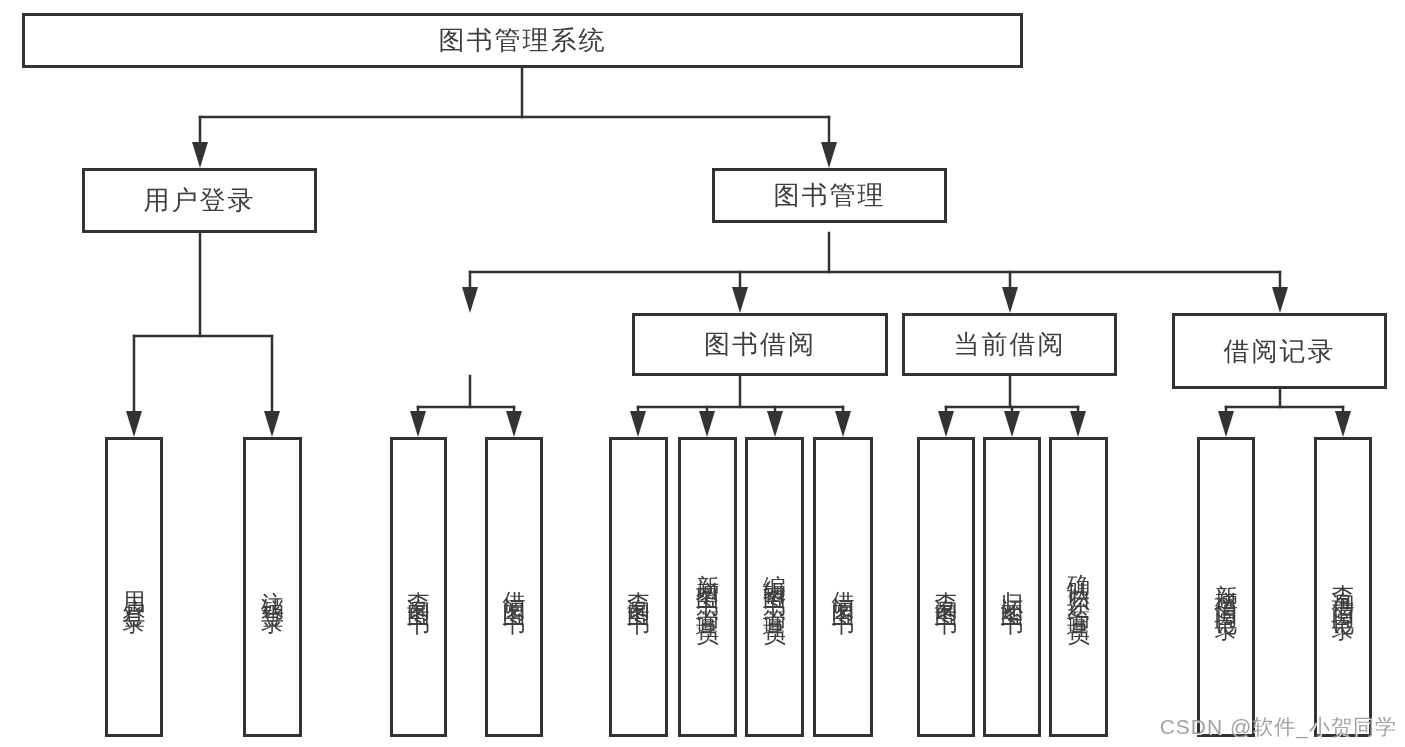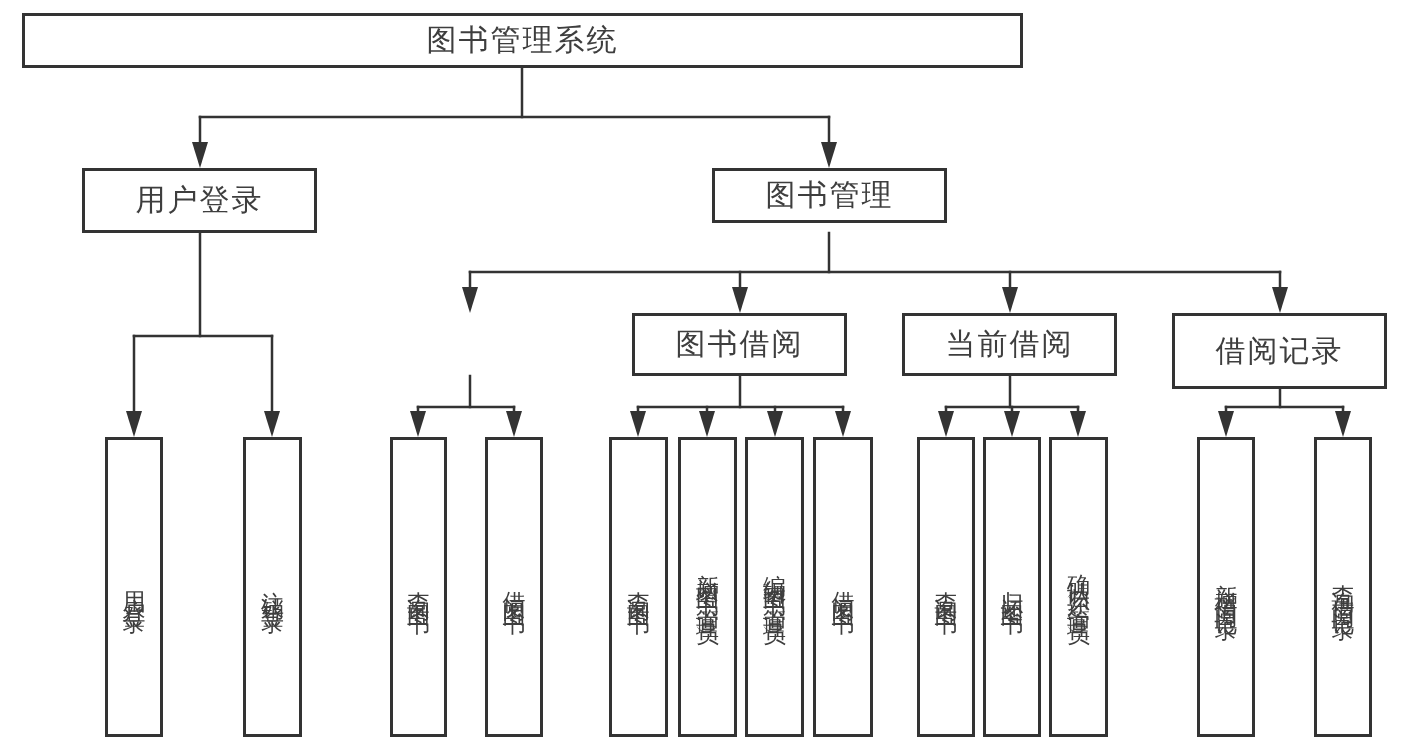--- a/index.html
+++ b/index.html
@@ -6,21 +6,21 @@
   .stage{
     position:relative;width:1405px;height:747px;background:#ffffff;
     font-family:"Liberation Sans", sans-serif;overflow:hidden;
   }
   svg.lines{position:absolute;left:0;top:0;z-index:1;}
   .box{
     position:absolute;background:#ffffff;border:3px solid #333333;
     box-sizing:border-box;display:flex;align-items:center;justify-content:center;
     color:#3e3e3e;z-index:2;
   }
-  .h{font-size:30px;letter-spacing:2px;white-space:nowrap;}
+  .h{font-size:26px;letter-spacing:2px;white-space:nowrap;}
   .v{font-size:23px;}
   .v span{writing-mode:vertical-rl;text-orientation:mixed;letter-spacing:7px;line-height:1;}
   .watermark{
     position:absolute;right:8px;bottom:6px;z-index:6;
     font-size:21px;letter-spacing:1px;color:rgba(142,142,142,0.82);
     text-shadow:1px 1px 0 rgba(255,255,255,0.9);white-space:nowrap;
   }
 </style>
 </head>
 <body>
@@ -97,21 +97,21 @@
     <span>图书管理系统</span>
   </div>
 
   <div class="box h" style="left:82px;top:168px;width:235px;height:65px">
     <span>用户登录</span>
   </div>
   <div class="box h" style="left:712px;top:168px;width:235px;height:55px">
     <span>图书管理</span>
   </div>
 
-  <div class="box h" style="left:632px;top:313px;width:215px;height:63px">
+  <div class="box h" style="left:632px;top:313px;width:256px;height:63px">
     <span>图书借阅</span>
   </div>
   <div class="box h" style="left:902px;top:313px;width:215px;height:63px">
     <span>当前借阅</span>
   </div>
   <div class="box h" style="left:1172px;top:313px;width:215px;height:76px">
     <span>借阅记录</span>
   </div>
 
   <div class="box v" style="left:105px;top:437px;width:58px;height:300px">
@@ -151,13 +151,14 @@
     <span>确认归还（管理员）</span>
   </div>
 
   <div class="box v" style="left:1197px;top:437px;width:58px;height:300px">
     <span>新增借阅记录</span>
   </div>
   <div class="box v" style="left:1314px;top:437px;width:58px;height:300px">
     <span>查询借阅记录</span>
   </div>
 
+  <div class="watermark">CSDN @软件_小贺同学</div>
 </div>
 
 </body></html>

